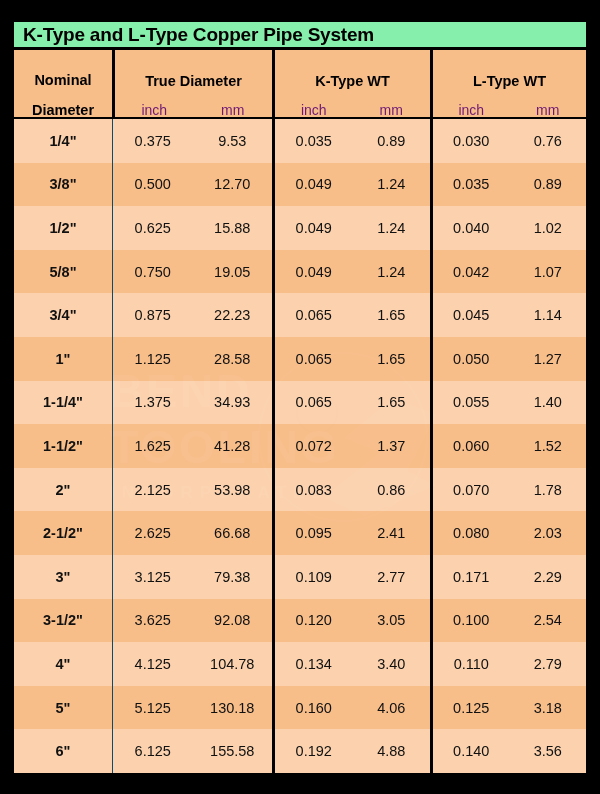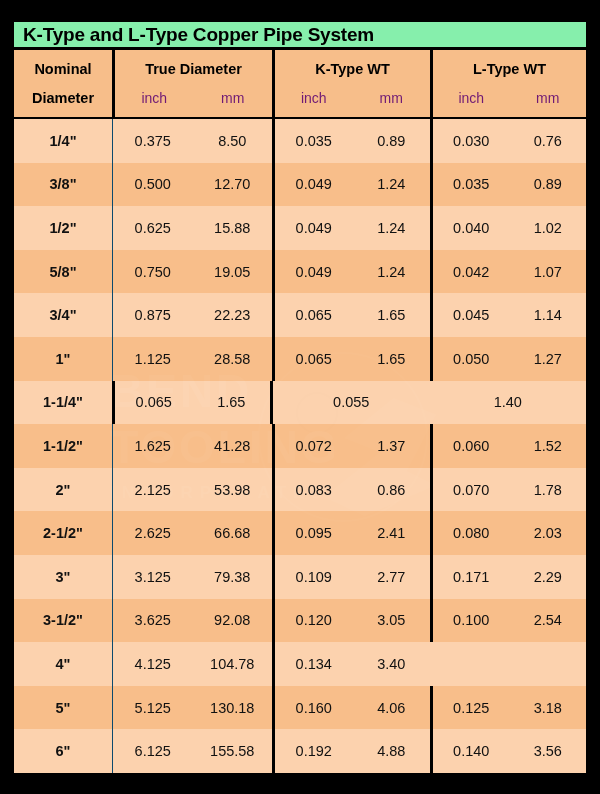--- a/index.html
+++ b/index.html
@@ -119,21 +119,21 @@
     background: #f7be8a;
     display: flex;
     border-bottom: 2px solid #000000;
     box-sizing: border-box;
   }
   .head-cell {
     position: relative;
     box-sizing: border-box;
     display: flex;
     flex-direction: column;
-    justify-content: center;
+    justify-content: flex-end;
     align-items: center;
   }
   .head-cell + .head-cell { border-left: 3px solid #000000; }
   .hc-nominal { width: 98px; }
   .hc-true    { width: 160px; }
   .hc-k       { width: 158px; }
   .hc-l       { flex: 1 1 auto; }
 
   .head-title {
     font-size: 14.5px;
@@ -261,21 +261,21 @@
           <span>mm</span>
         </div>
       </div>
     </div>
 
     <div class="rows" id="rows-host">
         <div class="row light">
           <div class="cell c-nominal">1/4"</div>
           <div class="c-grp g-true">
             <div class="sub">0.375</div>
-            <div class="sub">8.50</div>
+            <div class="sub">9.53</div>
           </div>
           <div class="c-grp g-k">
             <div class="sub">0.035</div>
             <div class="sub">0.89</div>
           </div>
           <div class="c-grp g-l">
             <div class="sub">0.030</div>
             <div class="sub">0.76</div>
           </div>
         </div>
@@ -349,20 +349,24 @@
             <div class="sub">0.065</div>
             <div class="sub">1.65</div>
           </div>
           <div class="c-grp g-l">
             <div class="sub">0.050</div>
             <div class="sub">1.27</div>
           </div>
         </div>
         <div class="row light">
           <div class="cell c-nominal">1-1/4"</div>
+          <div class="c-grp g-true">
+            <div class="sub">1.375</div>
+            <div class="sub">34.93</div>
+          </div>
           <div class="c-grp g-k">
             <div class="sub">0.065</div>
             <div class="sub">1.65</div>
           </div>
           <div class="c-grp g-l">
             <div class="sub">0.055</div>
             <div class="sub">1.40</div>
           </div>
         </div>
         <div class="row dark">
@@ -443,20 +447,24 @@
         <div class="row light">
           <div class="cell c-nominal">4"</div>
           <div class="c-grp g-true">
             <div class="sub">4.125</div>
             <div class="sub">104.78</div>
           </div>
           <div class="c-grp g-k">
             <div class="sub">0.134</div>
             <div class="sub">3.40</div>
           </div>
+          <div class="c-grp g-l">
+            <div class="sub">0.110</div>
+            <div class="sub">2.79</div>
+          </div>
         </div>
         <div class="row dark">
           <div class="cell c-nominal">5"</div>
           <div class="c-grp g-true">
             <div class="sub">5.125</div>
             <div class="sub">130.18</div>
           </div>
           <div class="c-grp g-k">
             <div class="sub">0.160</div>
             <div class="sub">4.06</div>

